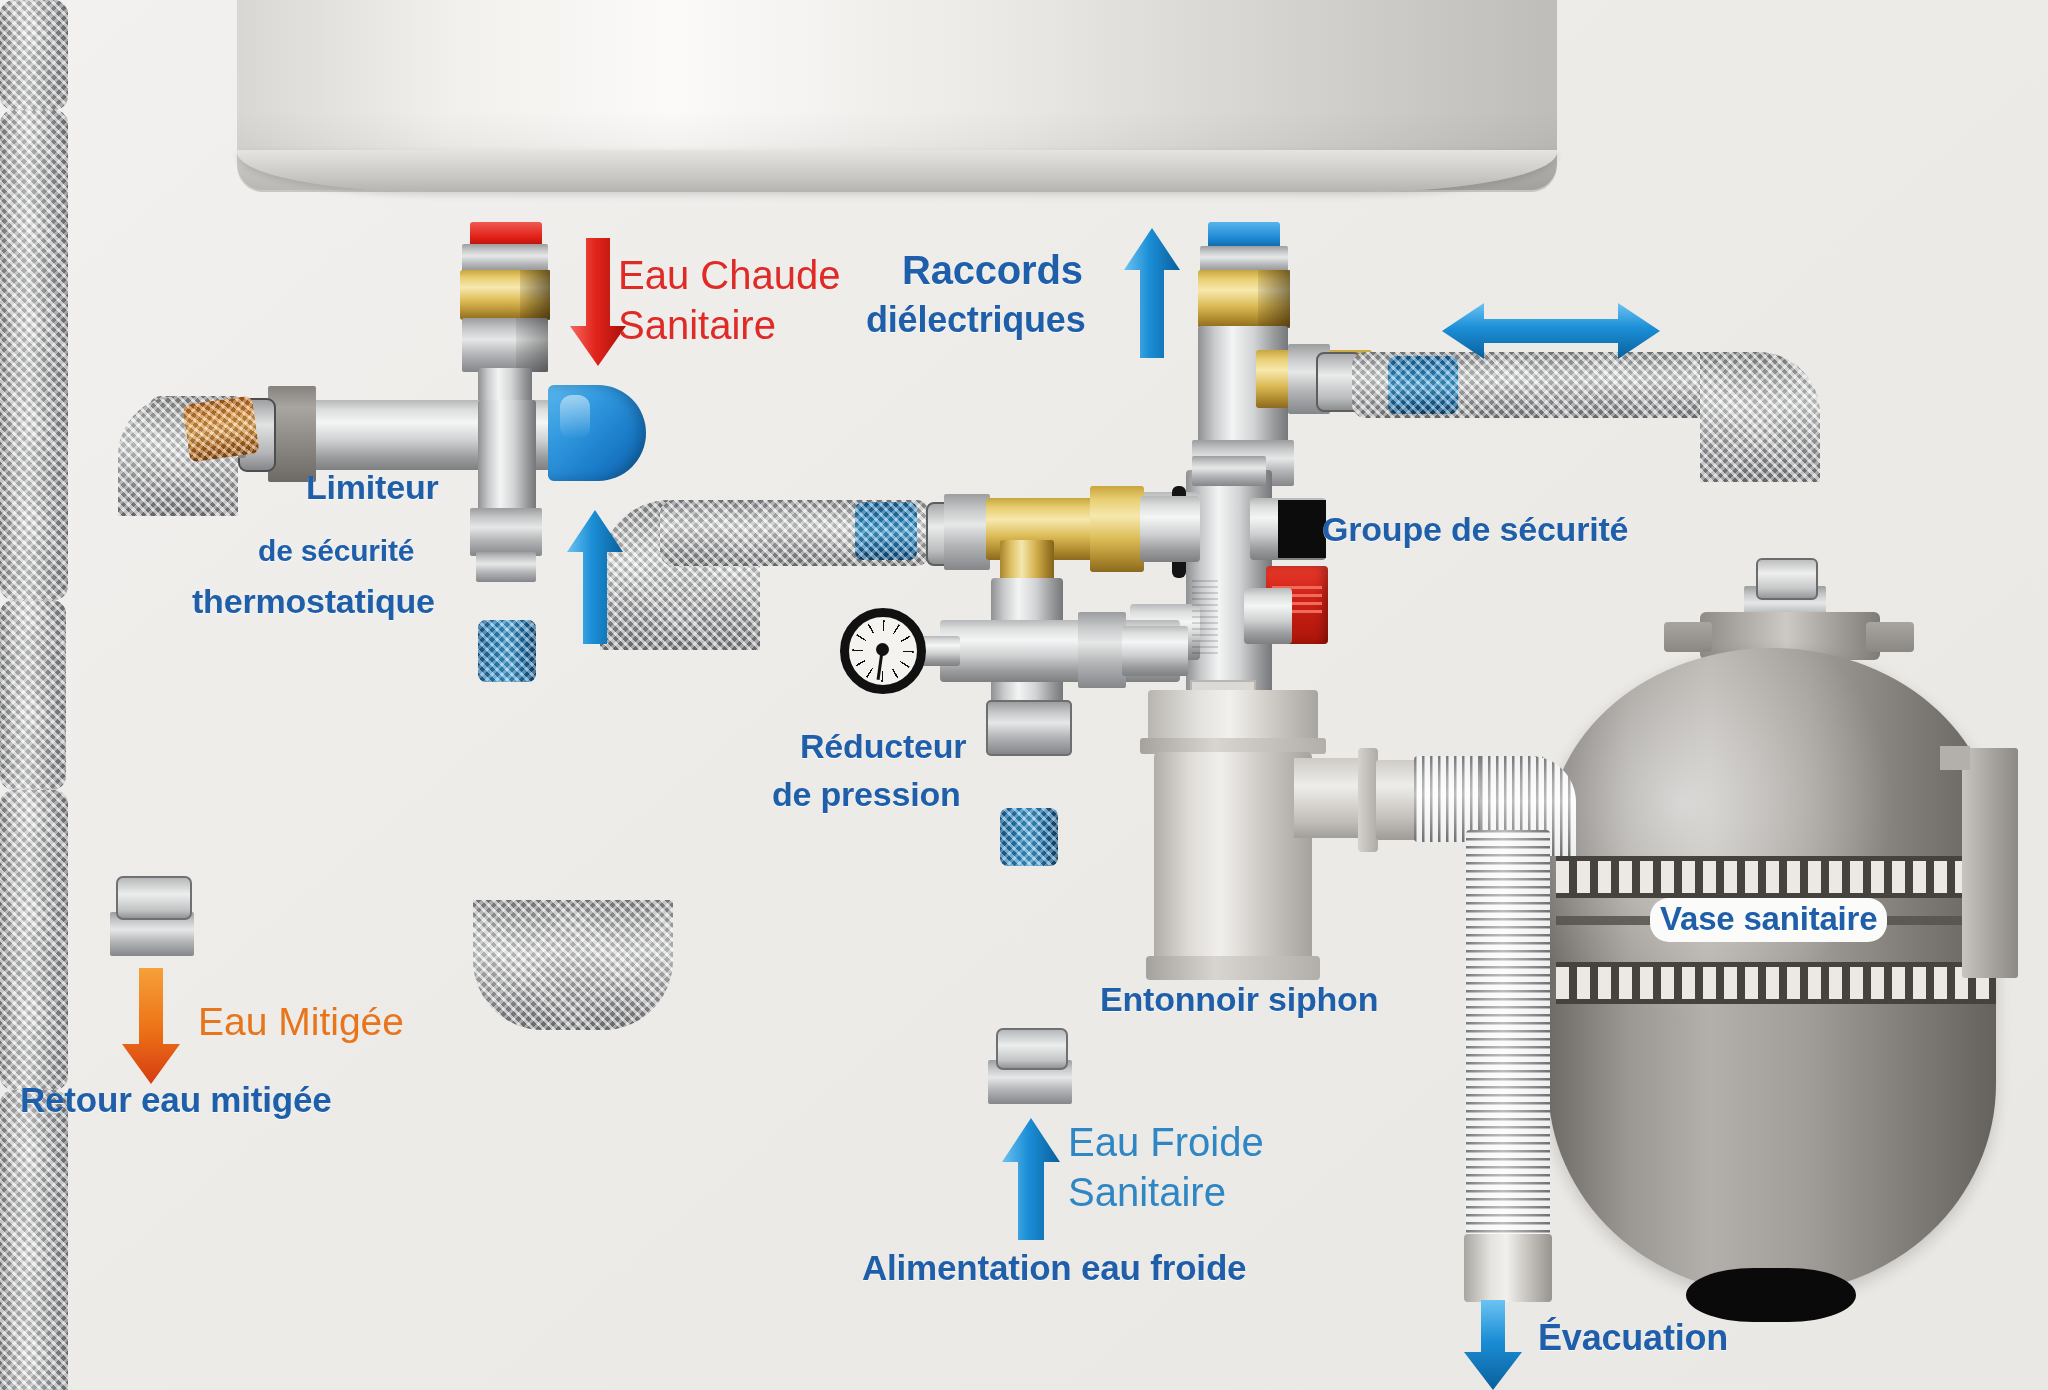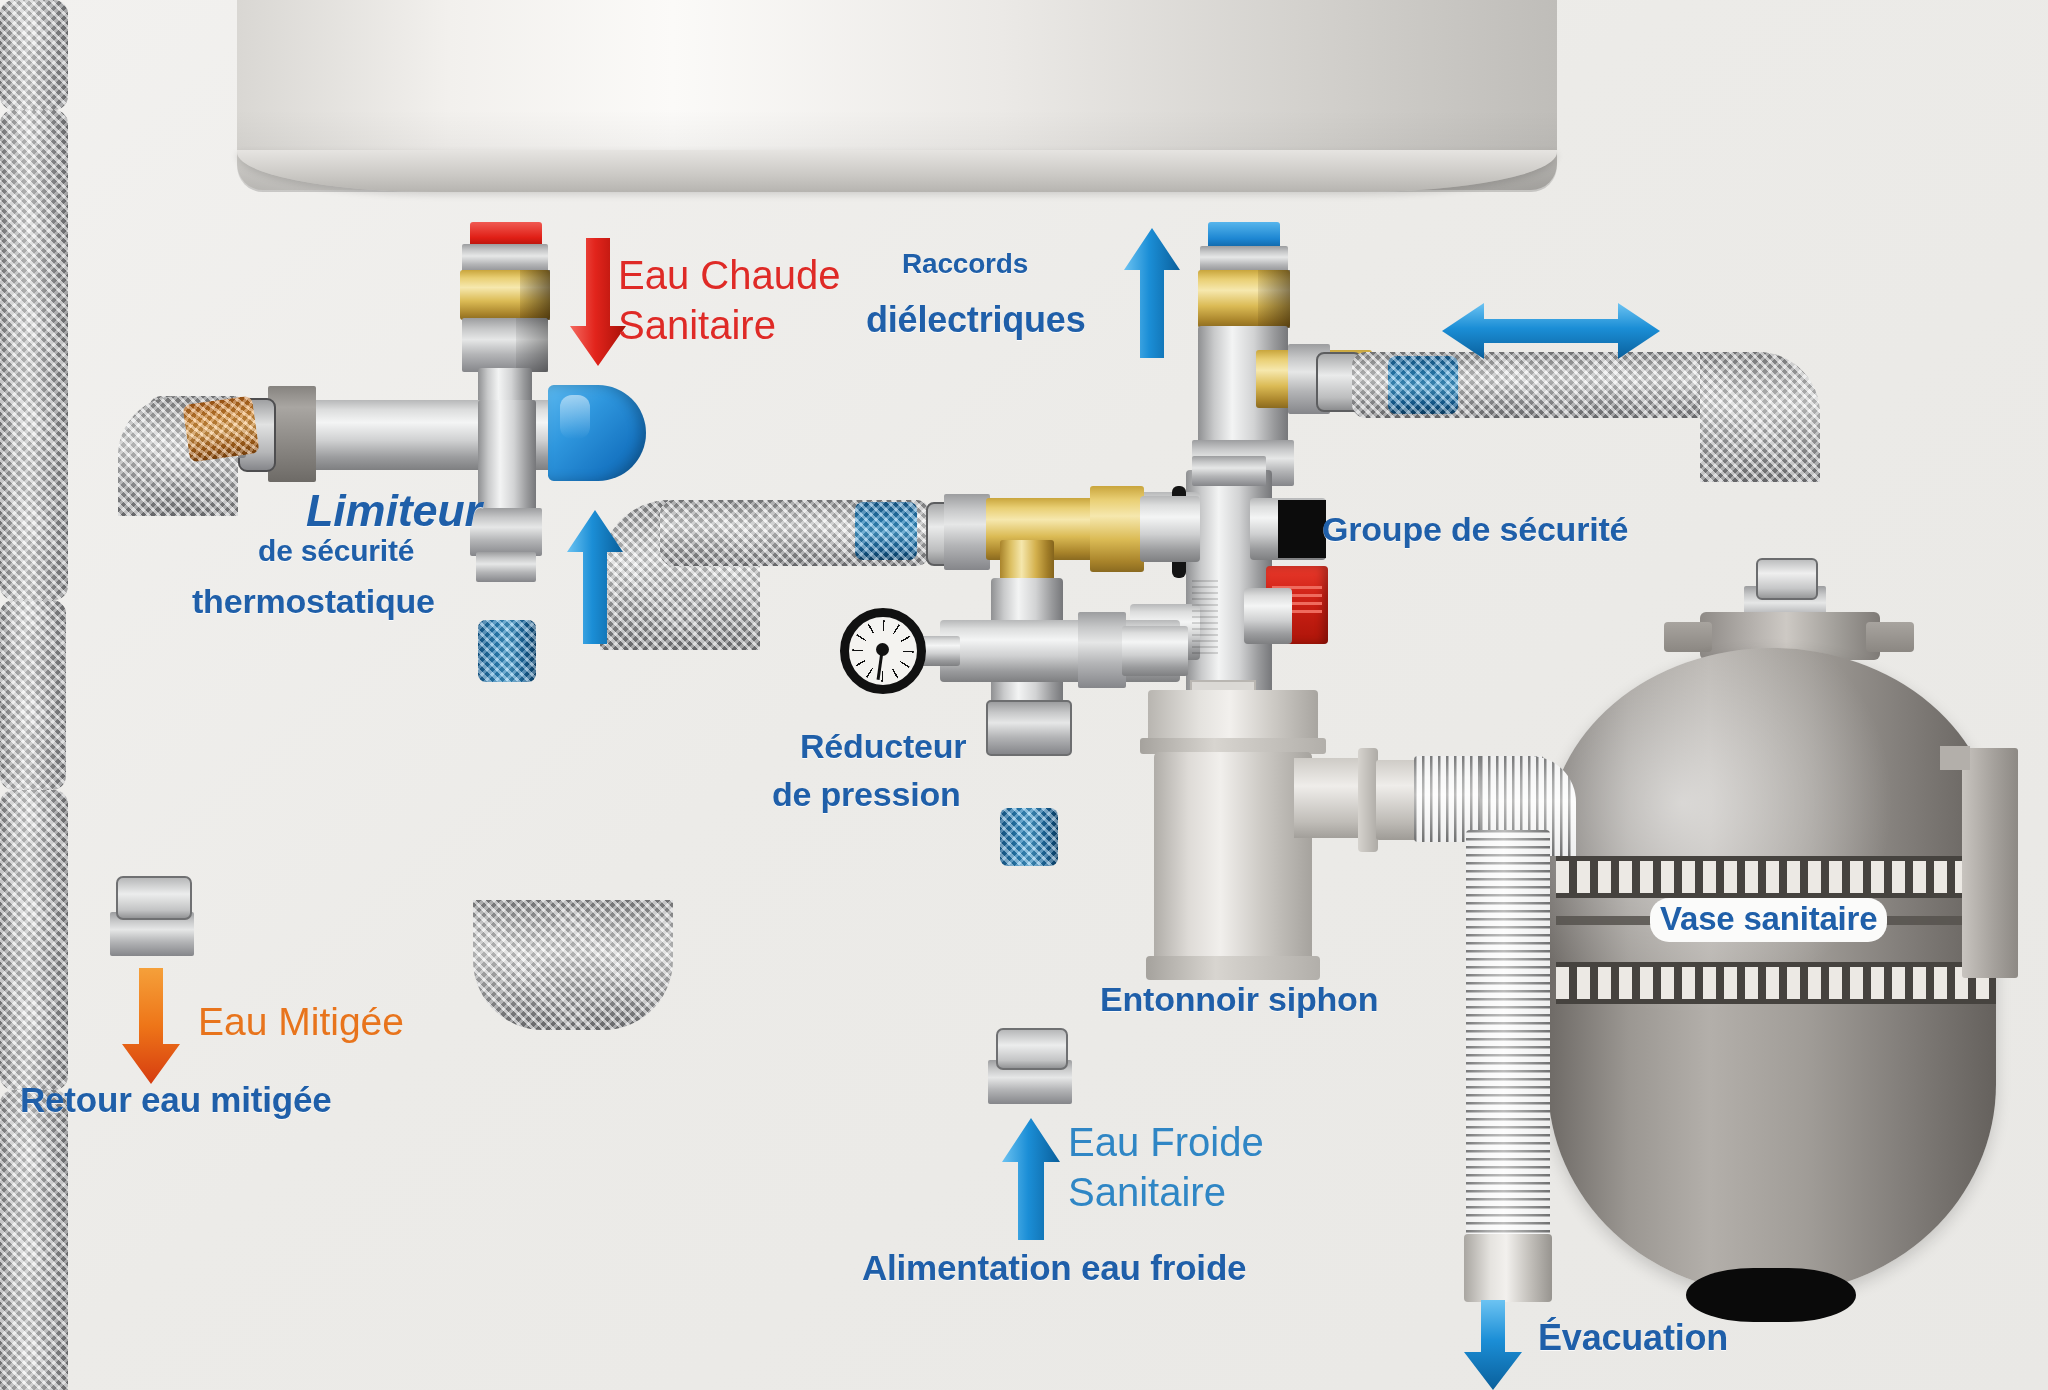--- a/index.html
+++ b/index.html
@@ -368,24 +368,24 @@
     <polygon points="31,0 60,44 44,44 44,122 18,122 18,44 2,44" fill="url(#gb1)"></polygon>
   </svg>
 
   <svg class="arrow" style="left:1462px;top:1300px;" width="62" height="90" viewBox="0 0 62 90">
     <polygon points="19,0 43,0 43,52 60,52 31,90 2,52 19,52" fill="url(#gb2)"></polygon>
   </svg>
 
   <div class="lbl lbl-reg red" style="left:618px;top:253px;font-size:40px;">Eau Chaude</div>
   <div class="lbl lbl-reg red" style="left:618px;top:303px;font-size:40px;">Sanitaire</div>
 
-  <div class="lbl lbl-bold" style="left:902px;top:248px;font-size:28px;text-align:right;">Raccords</div>
+  <div class="lbl lbl-bold" style="left:902px;top:248px;font-size:40px;text-align:right;">Raccords</div>
   <div class="lbl lbl-bold" style="left:866px;top:300px;font-size:36px;">diélectriques</div>
 
-  <div class="lbl lbl-bold" style="left:306px;top:486px;font-size:45px;font-style:italic;">Limiteur</div>
+  <div class="lbl lbl-bold" style="left:306px;top:468px;font-size:34px;">Limiteur</div>
   <div class="lbl lbl-bold" style="left:258px;top:534px;font-size:30px;">de sécurité</div>
   <div class="lbl lbl-bold" style="left:192px;top:582px;font-size:34px;">thermostatique</div>
 
   <div class="lbl lbl-reg orange" style="left:178px;top:1000px;font-size:39px;">Eau Mitigée</div>
   <div class="lbl lbl-bold" style="left:20px;top:1080px;font-size:35px;">Retour eau mitigée</div>
 
   <div class="lbl lbl-reg ltblue" style="left:1068px;top:1120px;font-size:40px;">Eau Froide</div>
   <div class="lbl lbl-reg ltblue" style="left:1068px;top:1170px;font-size:40px;">Sanitaire</div>
   <div class="lbl lbl-bold" style="left:862px;top:1248px;font-size:35px;">Alimentation eau froide</div>
 

